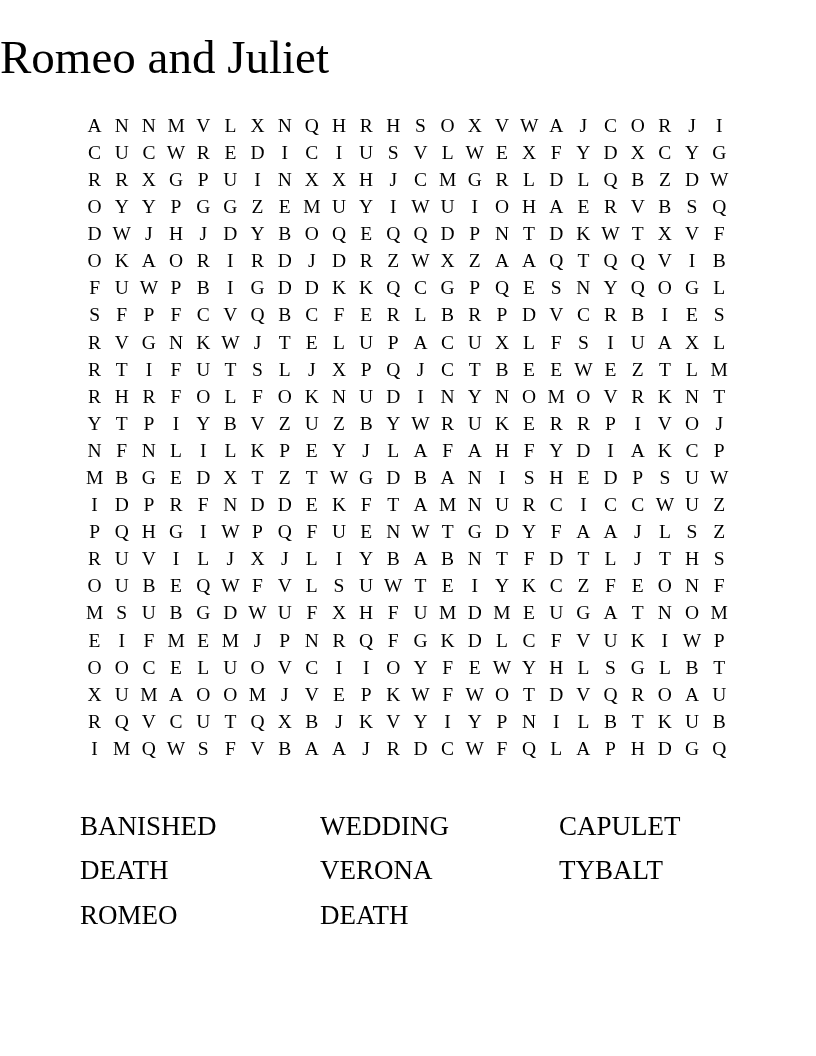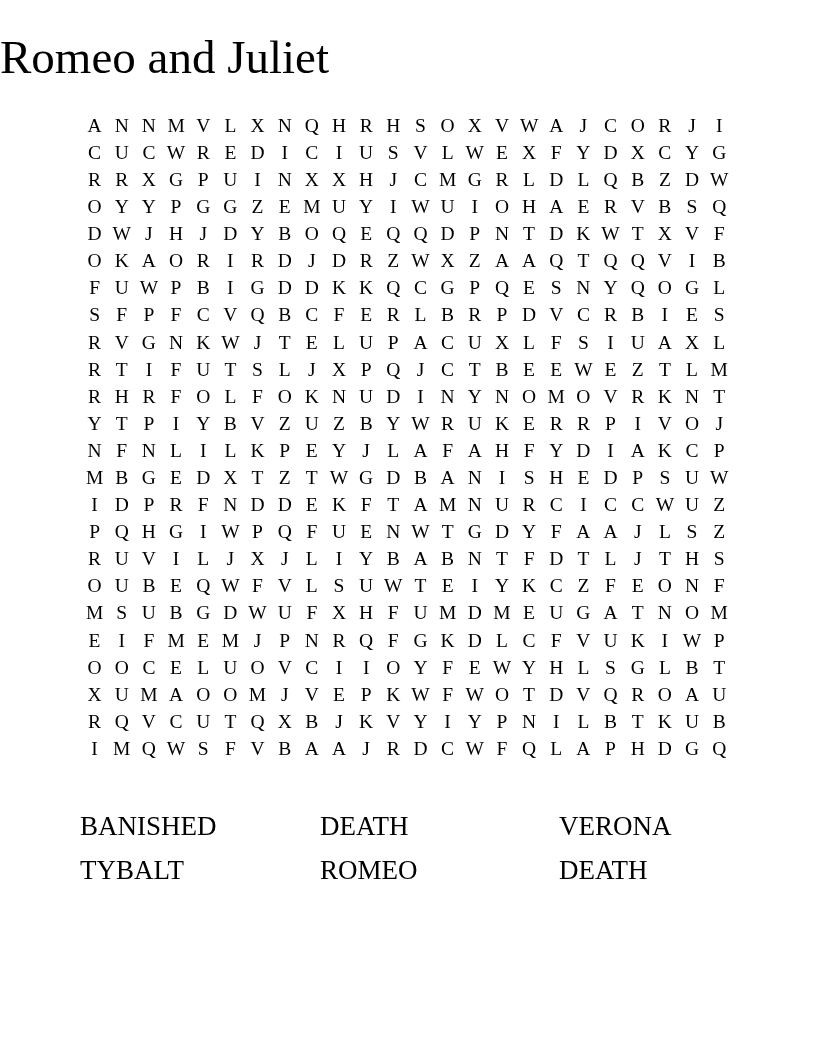--- a/index.html
+++ b/index.html
@@ -639,19 +639,21 @@
       <span class="letter-cell">A</span>
       <span class="letter-cell">P</span>
       <span class="letter-cell">H</span>
       <span class="letter-cell">D</span>
       <span class="letter-cell">G</span>
       <span class="letter-cell">Q</span>
     </div>
 
   <div class="word-list" id="word-list">
       <span class="word-item">BANISHED</span>
+      <span class="word-item">WEDDING</span>
+      <span class="word-item">CAPULET</span>
       <span class="word-item">DEATH</span>
       <span class="word-item">VERONA</span>
       <span class="word-item">TYBALT</span>
       <span class="word-item">ROMEO</span>
       <span class="word-item">DEATH</span>
     </div>
 </div>
 
 </body></html>

